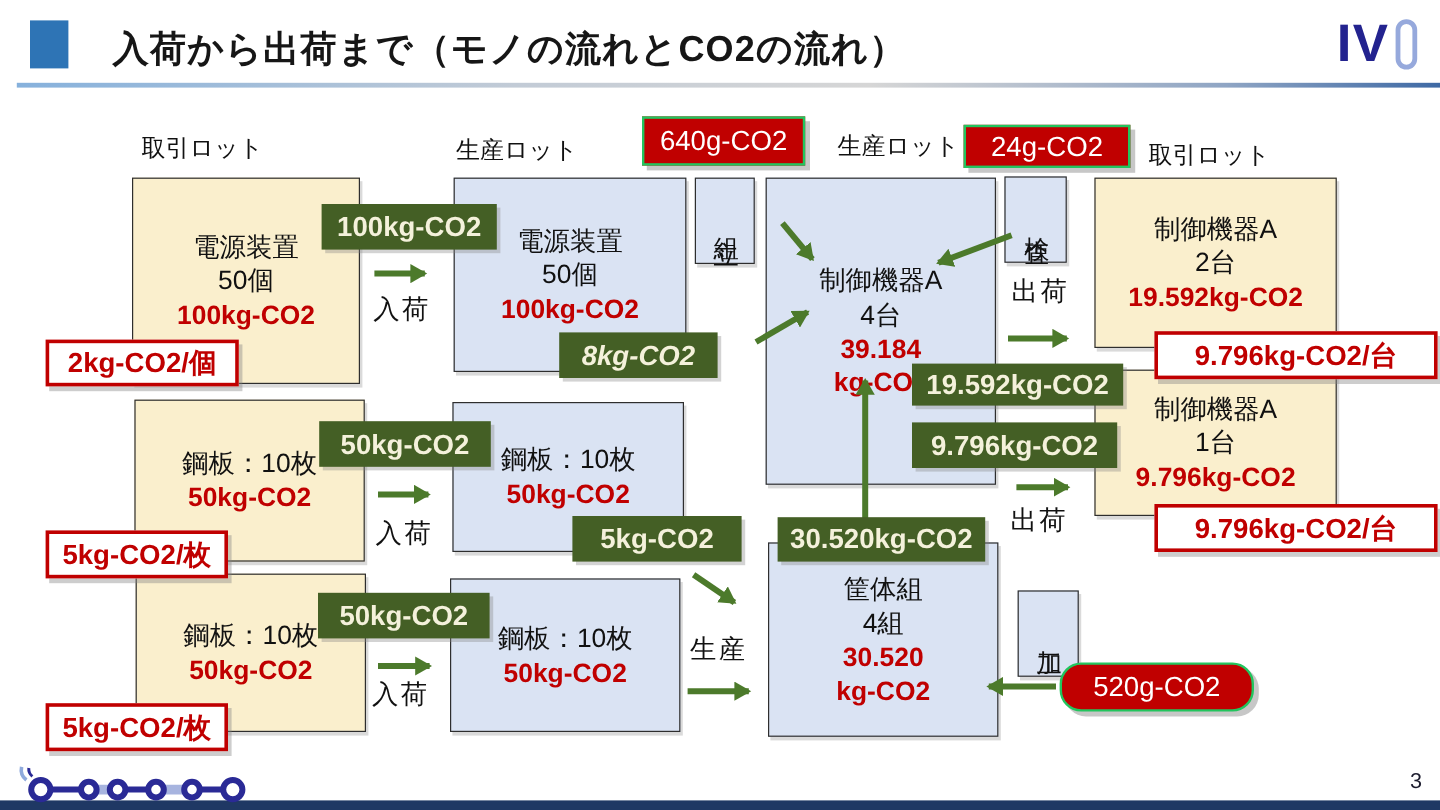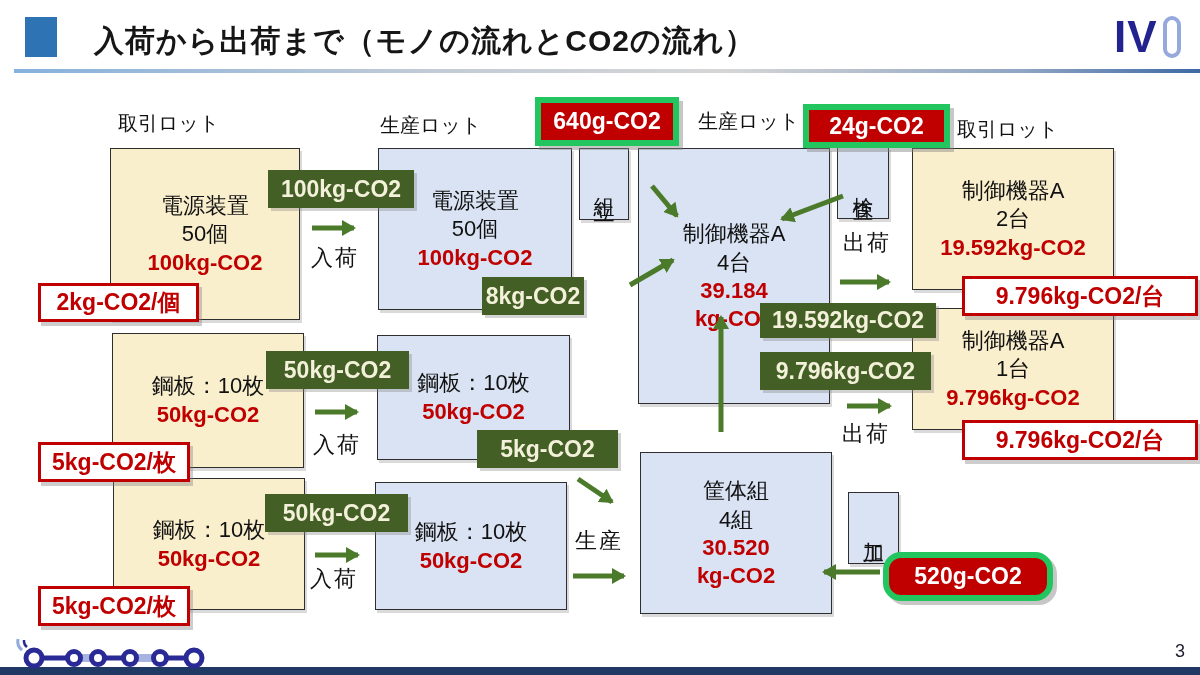--- a/index.html
+++ b/index.html
@@ -28,21 +28,21 @@
   .bco2{font-size:22px;font-weight:bold;color:var(--co2_text,#C00000);line-height:1.25;}
 
   
   .pbox{position:absolute;border:1.6px solid #2e2e2e;background:var(--production_box_fill,#DAE3F3);
         display:flex;align-items:center;justify-content:center;box-shadow:2px 3px 0 rgba(150,150,150,.35);}
   .pbox span{writing-mode:vertical-rl;text-orientation:upright;font-size:21px;color:#111;letter-spacing:3px;}
 
   
   .gbadge{position:absolute;background:var(--green_badge,#445F25);color:#F4F1DB;font-weight:bold;font-size:23px;
           display:flex;align-items:center;justify-content:center;box-shadow:3px 3px 0 rgba(130,130,130,.35);white-space:nowrap;}
-  .rbadge{position:absolute;background:var(--red_badge,#C00000);border:6px solid #22c55e;color:#ffffff;font-weight:bold;
+  .rbadge{position:absolute;background:var(--red_badge,#C00000);border:2px solid #22c55e;color:#ffffff;font-weight:normal;
           font-size:23px;display:flex;align-items:center;justify-content:center;box-shadow:4px 4px 0 rgba(130,130,130,.45);white-space:nowrap;}
   .ubadge{position:absolute;background:#fff;border:3px solid var(--red_badge,#C00000);color:var(--red_badge,#C00000);
           font-weight:bold;font-size:23px;display:flex;align-items:center;justify-content:center;
           box-shadow:3px 4px 0 rgba(130,130,130,.4);white-space:nowrap;}
 
   .arrows{position:absolute;left:0;top:0;pointer-events:none;}
 
   
   .fprodlabel{position:absolute;left:800px;top:624px;font-size:21px;color:#111;}
   .fcopy{position:absolute;left:822px;top:647px;font-size:13px;font-weight:bold;color:#2F5597;}
@@ -144,26 +144,27 @@
     <line x1="840" y1="282" x2="889" y2="282" stroke="#4C7A2B" stroke-width="5" marker-end="url(#ah)"></line>
     <line x1="847" y1="406" x2="890" y2="406" stroke="#4C7A2B" stroke-width="5" marker-end="url(#ah)"></line>
     <line x1="652" y1="186" x2="677" y2="216" stroke="#4C7A2B" stroke-width="5" marker-end="url(#ah)"></line>
     <line x1="843" y1="196" x2="782" y2="219" stroke="#4C7A2B" stroke-width="5" marker-end="url(#ah)"></line>
     <line x1="630" y1="285" x2="673" y2="260" stroke="#4C7A2B" stroke-width="5" marker-end="url(#ah)"></line>
     <line x1="721" y1="432" x2="721" y2="317" stroke="#4C7A2B" stroke-width="5" marker-end="url(#ah)"></line>
     <line x1="880" y1="572" x2="824" y2="572" stroke="#4C7A2B" stroke-width="5" marker-end="url(#ah)"></line>
   </svg>
 
   <div class="gbadge" style="left:268px;top:170px;width:146px;height:38px;">100kg-CO2</div>
-  <div class="gbadge" style="left:482px;top:277px;width:102px;height:38px;">8kg-CO2</div>
+  <div class="gbadge" style="left:466px;top:277px;width:132px;height:38px;font-style:italic;">8kg-CO2</div>
   <div class="gbadge" style="left:266px;top:351px;width:143px;height:38px;">50kg-CO2</div>
   <div class="gbadge" style="left:477px;top:430px;width:141px;height:38px;">5kg-CO2</div>
   <div class="gbadge" style="left:265px;top:494px;width:143px;height:38px;">50kg-CO2</div>
   <div class="gbadge" style="left:760px;top:303px;width:176px;height:35px;">19.592kg-CO2</div>
   <div class="gbadge" style="left:760px;top:352px;width:171px;height:38px;">9.796kg-CO2</div>
+  <div class="gbadge" style="left:648px;top:431px;width:173px;height:37px;">30.520kg-CO2</div>
 
   <div class="rbadge" style="left:535px;top:97px;width:132px;height:37px;">640g-CO2</div>
   <div class="rbadge" style="left:803px;top:104px;width:135px;height:32px;">24g-CO2</div>
   <div class="rbadge" style="left:883px;top:552px;width:158px;height:37px;border-radius:18px;">520g-CO2</div>
 
   <div class="ubadge" style="left:38px;top:283px;width:155px;height:33px;">2kg-CO2/個</div>
   <div class="ubadge" style="left:38px;top:442px;width:146px;height:34px;">5kg-CO2/枚</div>
   <div class="ubadge" style="left:38px;top:586px;width:146px;height:34px;">5kg-CO2/枚</div>
   <div class="ubadge" style="left:962px;top:276px;width:230px;height:34px;">9.796kg-CO2/台</div>
   <div class="ubadge" style="left:962px;top:420px;width:230px;height:34px;">9.796kg-CO2/台</div>

